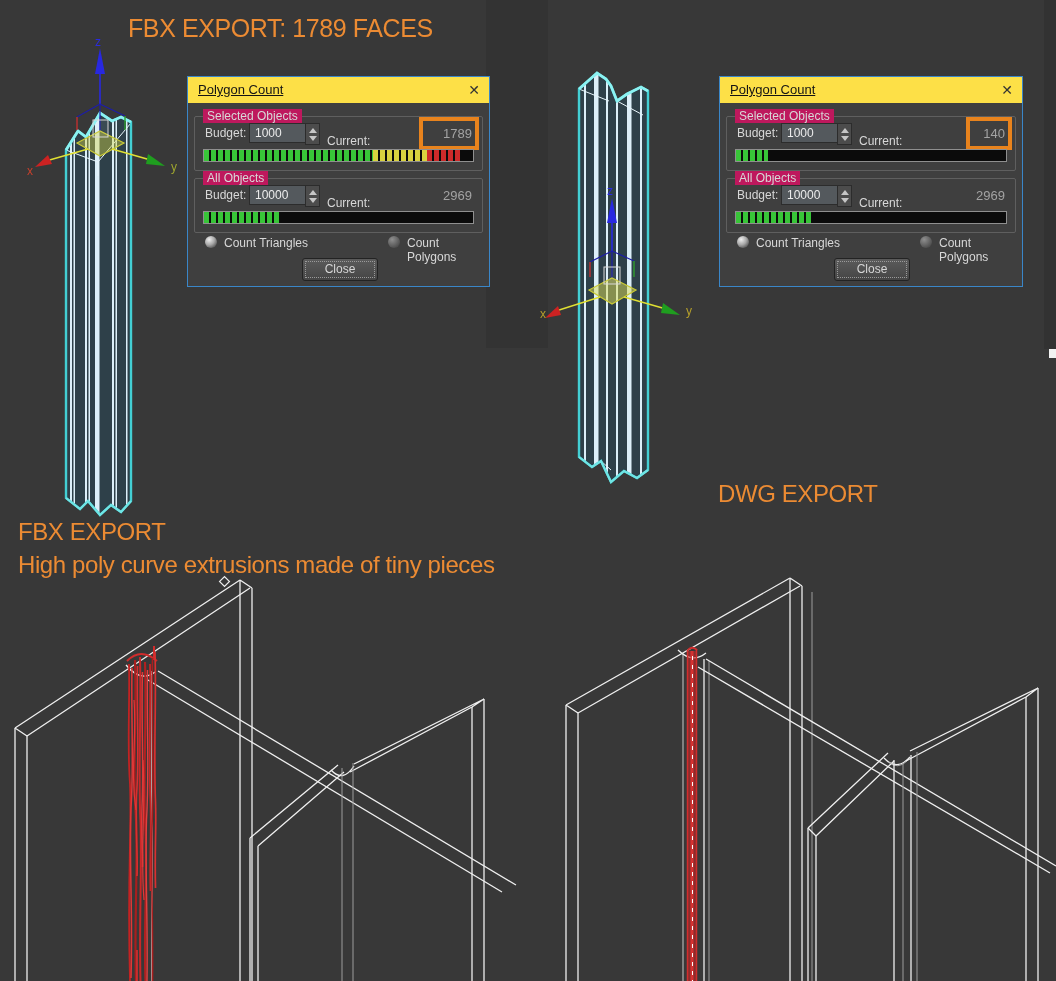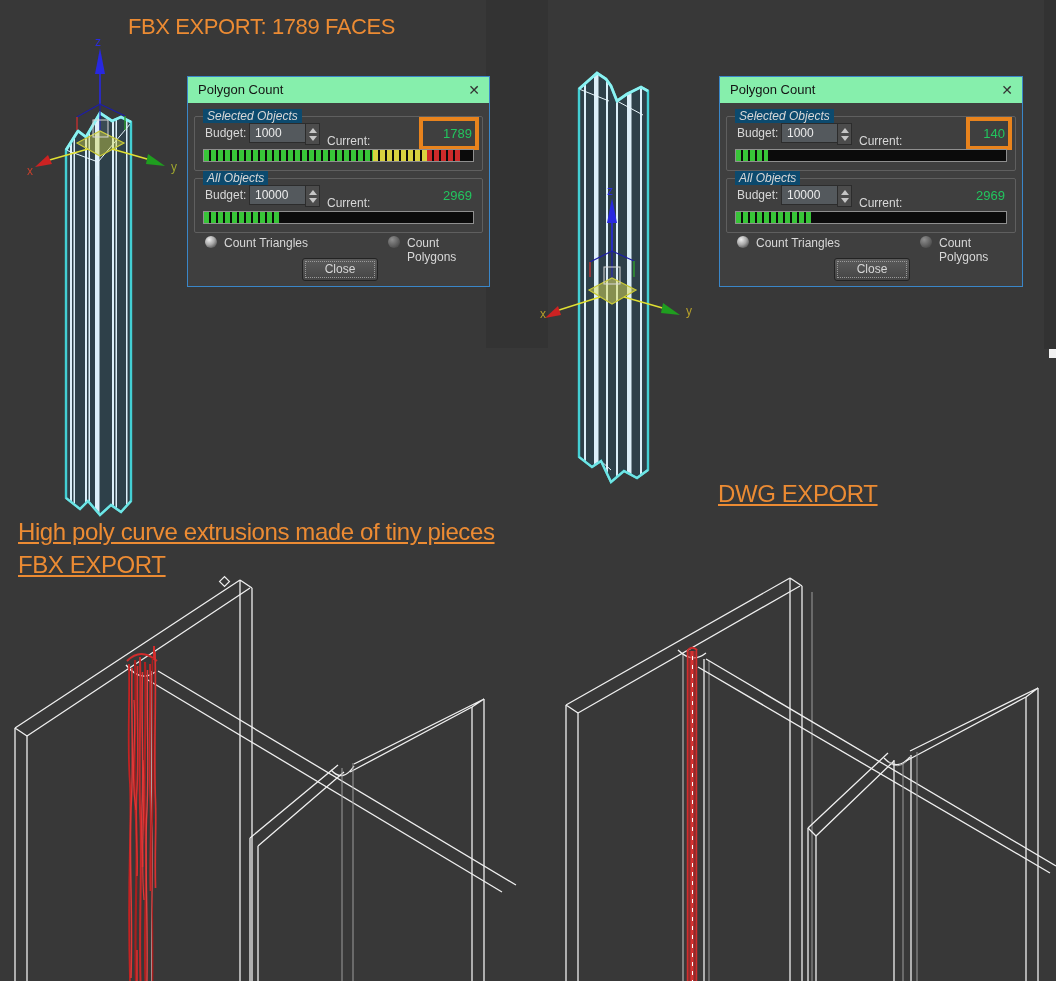--- a/index.html
+++ b/index.html
@@ -1,40 +1,40 @@
 <!DOCTYPE html>
 <html><head>
 <meta charset="utf-8">
 <style>
   html,body{margin:0;padding:0;background:#2b2b2b;}
   #stage{position:relative;width:1056px;height:981px;background:#383838;overflow:hidden;
          font-family:"Liberation Sans",sans-serif;}
   #scene{position:absolute;left:0;top:0;z-index:1;}
-  .hdr{position:absolute;z-index:3;color:#EC8B33;font-size:22px;letter-spacing:-0.4px;white-space:nowrap;}
-  .cap{position:absolute;z-index:3;color:#EC8B33;font-size:24px;letter-spacing:-0.4px;white-space:nowrap;line-height:33px;text-decoration:underline;}
+  .hdr{position:absolute;z-index:3;color:#EC8B33;font-size:25px;letter-spacing:-0.4px;white-space:nowrap;}
+  .cap{position:absolute;z-index:3;color:#EC8B33;font-size:24px;letter-spacing:-0.4px;white-space:nowrap;line-height:33px;}
   
   .dlg{position:absolute;z-index:4;width:303px;height:211px;background:#3F3F3F;
        border:1px solid #3A86C8;box-sizing:border-box;font-size:12px;color:#D8D8D8;}
-  .dlg .tbar{position:absolute;left:0;top:0;right:0;height:26px;background:#86efac;color:#141414;
-       font-size:13px;line-height:26px;padding-left:10px;box-sizing:border-box;}
+  .dlg .tbar{position:absolute;left:0;top:0;right:0;height:26px;background:#fde047;color:#141414;
+       font-size:13px;line-height:26px;padding-left:10px;box-sizing:border-box;text-decoration:underline;}
   .dlg .xbtn{position:absolute;right:9px;top:0;line-height:26px;font-size:14px;color:#333;cursor:default;}
   .grp{position:absolute;left:6px;right:6px;height:53px;border:1px solid #5F5F5F;border-radius:2px;}
-  .grp .glabel{position:absolute;left:8px;top:-8px;background:#0c4a6e;padding:0 4px;font-size:12px;color:#D8D8D8;font-style:italic;}
+  .grp .glabel{position:absolute;left:8px;top:-8px;background:#be185d;padding:0 4px;font-size:12px;color:#D8D8D8;}
   .grp1{top:39px;} .grp2{top:101px;}
   .row{position:absolute;left:0;top:6px;right:0;height:22px;}
   .lab-budget{position:absolute;left:10px;top:3px;}
   .spinfield{position:absolute;left:54px;top:0;width:50px;height:18px;background:#54595D;
        border:1px solid #2C2C2C;color:#ECECEC;font-size:12px;line-height:18px;padding-left:5px;box-sizing:content-box;}
   .spinbtns{position:absolute;left:110px;top:0;width:13px;height:20px;background:#4C4C4C;border:1px solid #2C2C2C;}
   .spinbtns .up{position:absolute;left:3px;top:4px;width:0;height:0;border-left:4px solid transparent;
        border-right:4px solid transparent;border-bottom:5px solid #C6C6C6;}
   .spinbtns .dn{position:absolute;left:3px;bottom:3px;width:0;height:0;border-left:4px solid transparent;
        border-right:4px solid transparent;border-top:5px solid #C6C6C6;}
   .lab-current{position:absolute;left:132px;top:11px;}
-  .curval{position:absolute;right:10px;top:3px;color:#22c55e;font-size:13px;}
+  .curval{position:absolute;right:10px;top:3px;color:#a3a3a3;font-size:13px;}
   .hlbox{position:absolute;right:3px;top:-6px;height:25px;border:4px solid #E8831D;}
   .d0 .hlbox{width:52px;} .d1 .hlbox{width:38px;}
   .pbar{position:absolute;left:8px;right:8px;top:32px;height:11px;background:#0B0B0B;
        border:1px solid #8F8F8F;overflow:hidden;white-space:nowrap;font-size:0;}
   .seg{display:inline-block;height:100%;}
   .seg.g{background:repeating-linear-gradient(90deg,#38C538 0 5px,#0B0B0B 5px 7px);}
   .seg.y{background:repeating-linear-gradient(90deg,#D9D23F 0 5px,#0B0B0B 5px 7px);}
   .seg.r{background:repeating-linear-gradient(90deg,#CC2A2A 0 5px,#0B0B0B 5px 7px);}
   .radiorow{position:absolute;left:0;right:0;top:158px;height:16px;}
   .radio{position:absolute;top:1px;width:12px;height:12px;border-radius:50%;
@@ -190,22 +190,22 @@
     <path d="M687.5,651 L687.5,981 M696.5,649 L696.5,981" stroke="#D22C2C" stroke-width="1.5"></path>
     <path d="M692,651 L692,981" stroke="#E03434" stroke-width="3" opacity="0.85"></path>
     <path d="M687,651 Q692,645 697,650" stroke="#D22C2C" stroke-width="1.8"></path>
     <path d="M692.5,656 L692.5,981" stroke="#FFFFFF" stroke-width="1" stroke-dasharray="4,5"></path>
   </g>
 </svg>
 
 <div class="hdr" style="left:128px;top:14px;">FBX EXPORT: 1789 FACES</div>
 
 <div class="cap" style="left:18px;top:515px;">
+  <div>FBX EXPORT</div>
   <div>High poly curve extrusions made of tiny pieces</div>
-  <div>FBX EXPORT</div>
 </div>
 <div class="cap" style="left:718px;top:477px;">
   <div>DWG EXPORT</div>
 </div>
 
 <div class="dlg d0" style="left:187px;top:76px;">
   <div class="tbar">
     <span>Polygon Count</span>
     <span class="xbtn">✕</span>
   </div>

